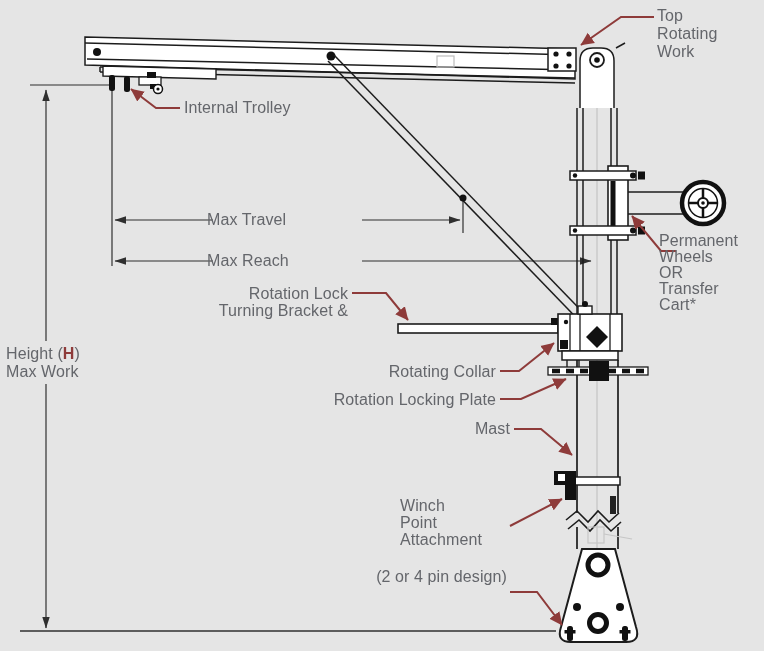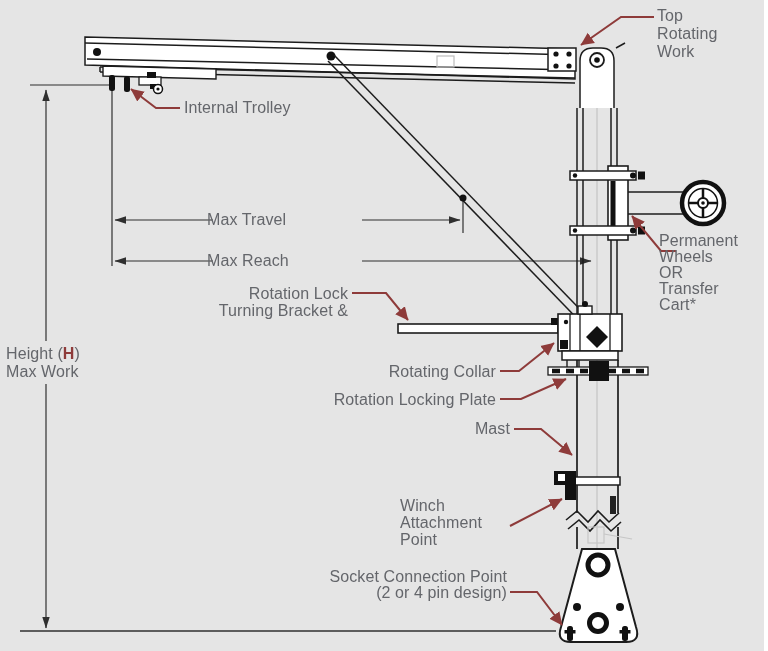--- a/index.html
+++ b/index.html
@@ -214,26 +214,25 @@
 </div>
 
 <div class="lbl right" style="left:336px;top:363px;width:160px;">Rotating Collar</div>
 
 <div class="lbl right" style="left:296px;top:391px;width:200px;text-align:right;">Rotation Locking Plate</div>
 
 <div class="lbl right" style="left:430px;top:420px;width:80px;">Mast</div>
 
 <div class="lbl center" style="left:400px;top:497px;width:140px;">
   <div>Winch</div>
+  <div>Point</div>
   <div>Attachment</div>
-  <div>Point</div>
 </div>
 
 <div class="lbl right" style="left:260px;top:569px;width:247px;line-height:16px;">
-  <div>Socket Connection Point</div>
   <div>(2 or 4 pin design)</div>
 </div>
 
 <div class="lbl center" style="left:6px;top:345px;width:112px;line-height:18px;">
   <div><span>Height (</span><span class="red-h">H</span><span>)</span></div>
   <div>Max Work</div>
 </div>
 
 <div class="lbl center" style="left:659px;top:233px;width:120px;line-height:16px;">
   <div>Permanent</div>

